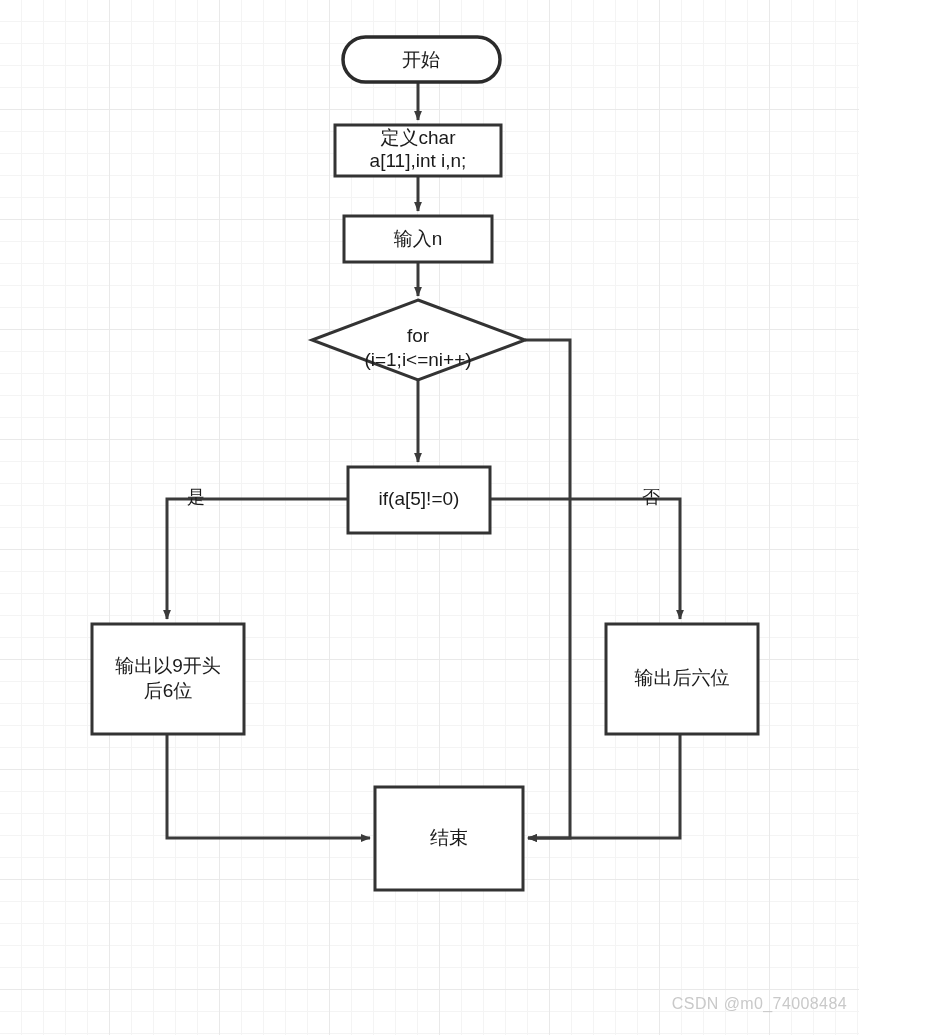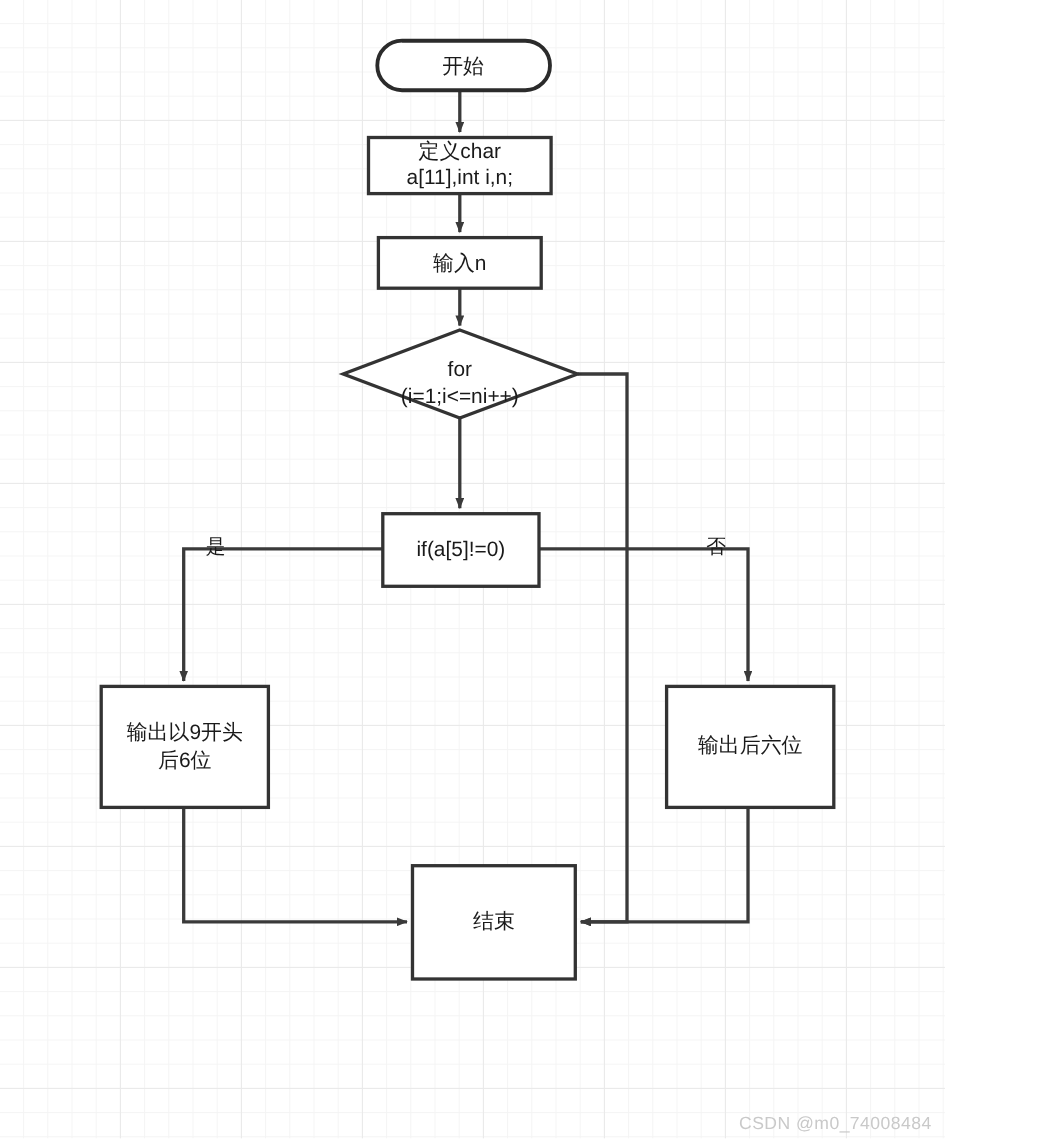--- a/index.html
+++ b/index.html
@@ -64,21 +64,21 @@
   .edge-label {
     font-family: "Liberation Sans", "DejaVu Sans", sans-serif;
     font-size: 18px;
     fill: #1a1a1a;
     text-anchor: middle;
     dominant-baseline: middle;
   }
   .watermark {
     position: absolute;
     right: 12px;
-    bottom: 4px;
+    bottom: 22px;
     font-family: "Liberation Sans", "DejaVu Sans", sans-serif;
     font-size: 16px;
     color: #c9c9c9;
     letter-spacing: 0.4px;
     user-select: none;
     margin-top: 36px;
   }
 </style>
 </head>
 <body>

